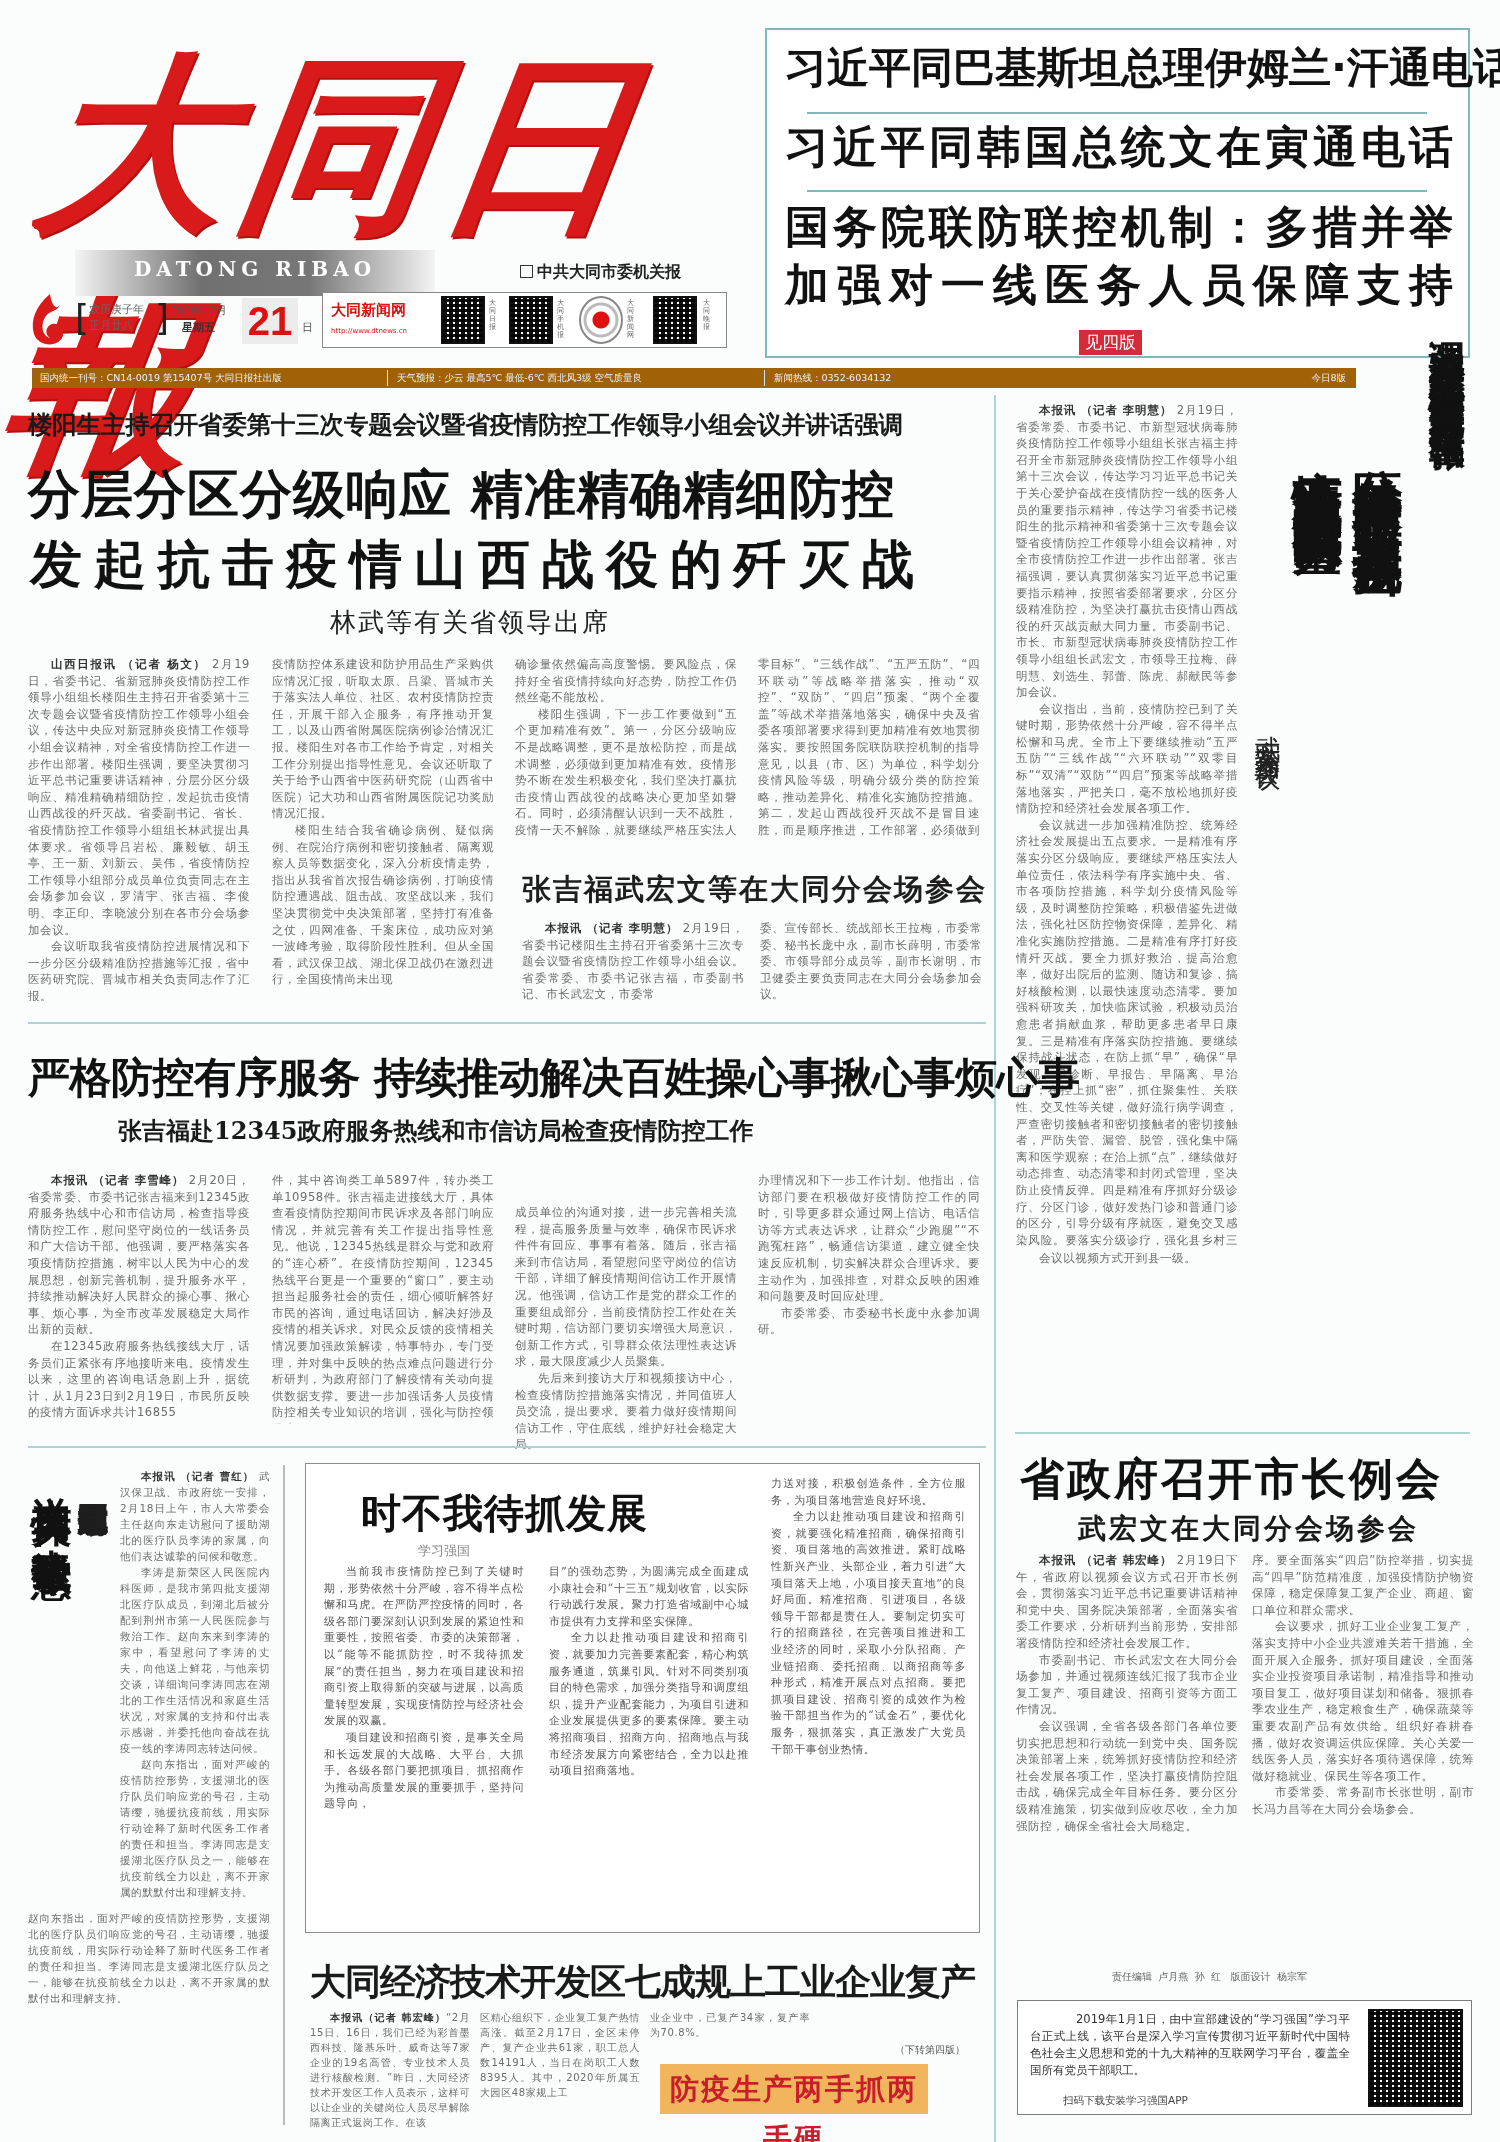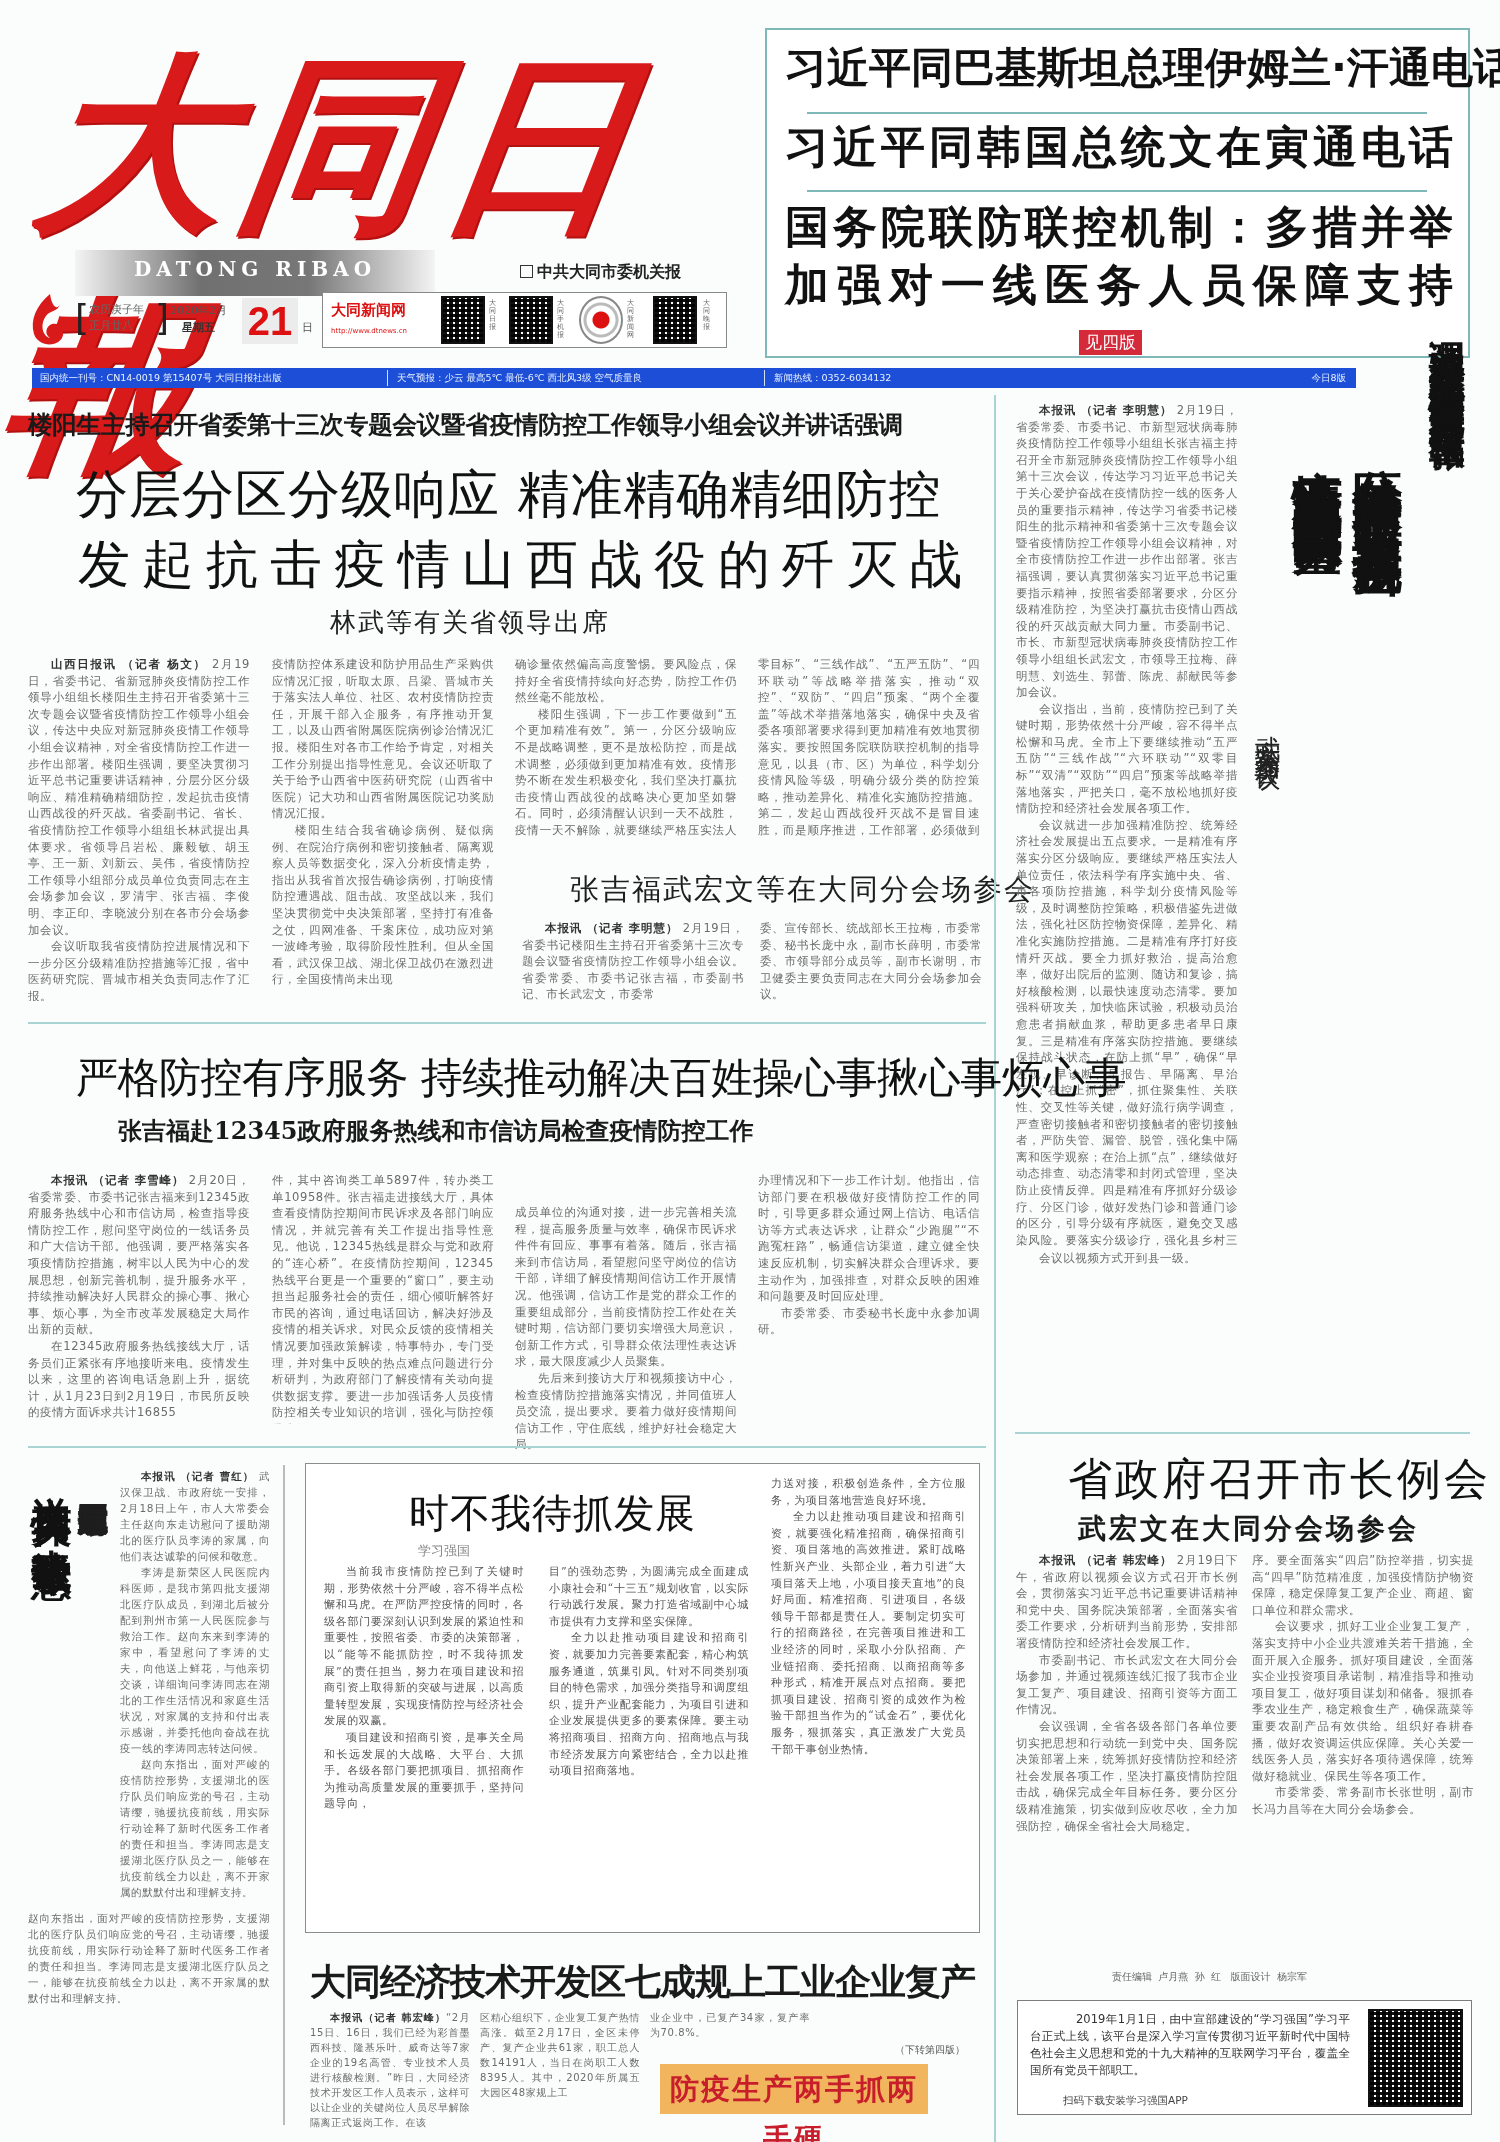--- a/index.html
+++ b/index.html
@@ -28,34 +28,34 @@
   .qr-label { top: 6px; width: 10px; font-size: 7px; line-height: 8px; color: #666; }
   .badge-round { width: 44px; height: 48px; top: 3px; border-radius: 50%; border: 2px solid #888; background: radial-gradient(circle, #d11 0 8px, #fff 9px 14px, #bbb 15px 17px, #fff 18px); }
 
   
   .topbox { left: 765px; top: 28px; width: 705px; height: 330px; border: 2px solid #7fb8b8; background: #fff; }
   .topbox .hl { position: absolute; left: 18px; width: 668px; font-size: 44px; font-weight: bold; color: #111; white-space: nowrap; text-align: justify; text-align-last: justify; }
   .topbox .rule { position: absolute; left: 40px; width: 620px; height: 2px; background: #7fb8b8; }
   .seeboard { position: absolute; left: 312px; top: 300px; background: #d42a3a; color: #fff; font-size: 17px; padding: 1px 6px; }
 
   
-  .infobar { left: 32px; top: 368px; width: 1324px; height: 20px; background: #1d4ed8; color: #e8f3ff; font-size: 9.5px; line-height: 20px; }
+  .infobar { left: 32px; top: 368px; width: 1324px; height: 20px; background: #a16207; color: #e8f3ff; font-size: 9.5px; line-height: 20px; }
   .infobar span { position: absolute; top: 0; }
   .infobar .sep { width: 1px; height: 16px; top: 2px; background: #cfe4f6; }
 
   
   .txtcol { font-size: 11.5px; line-height: 16.6px; color: #6b6b6b; text-align: justify; letter-spacing: 0.6px; overflow: hidden; }
   .txtcol p { text-indent: 2em; }
   .txtcol .dl { color: #333; font-weight: bold; }
 
   .vrule { width: 2px; background: #a9d4d4; }
   .hrule { height: 2px; background: #a9d4d4; }
 
   .kicker { font-family: "DejaVu Serif", serif; font-weight: bold; color: #1a1a1a; }
-  .bighl { font-weight: normal; color: #111; white-space: nowrap; margin-left: 48px; }
+  .bighl { font-weight: bold; color: #111; white-space: nowrap; }
   .vtext { writing-mode: vertical-rl; font-weight: bold; color: #111; white-space: nowrap; }
 
   .commentary { left: 305px; top: 1463px; width: 675px; height: 470px; border: 1.5px solid #8c8c8c; background: #fff; }
   .orange-banner { left: 660px; top: 2064px; width: 268px; height: 50px; background: #f1b55d; color: #c81d2b; font-size: 29px; font-weight: bold; text-align: center; line-height: 50px; letter-spacing: 2px; }
   .xuexi { left: 1017px; top: 2000px; width: 455px; height: 115px; border: 1.5px solid #7d7d7d; background: #fff; }
 </style>
 </head>
 <body>
 
 <div class="abs logo">大同日報</div>

